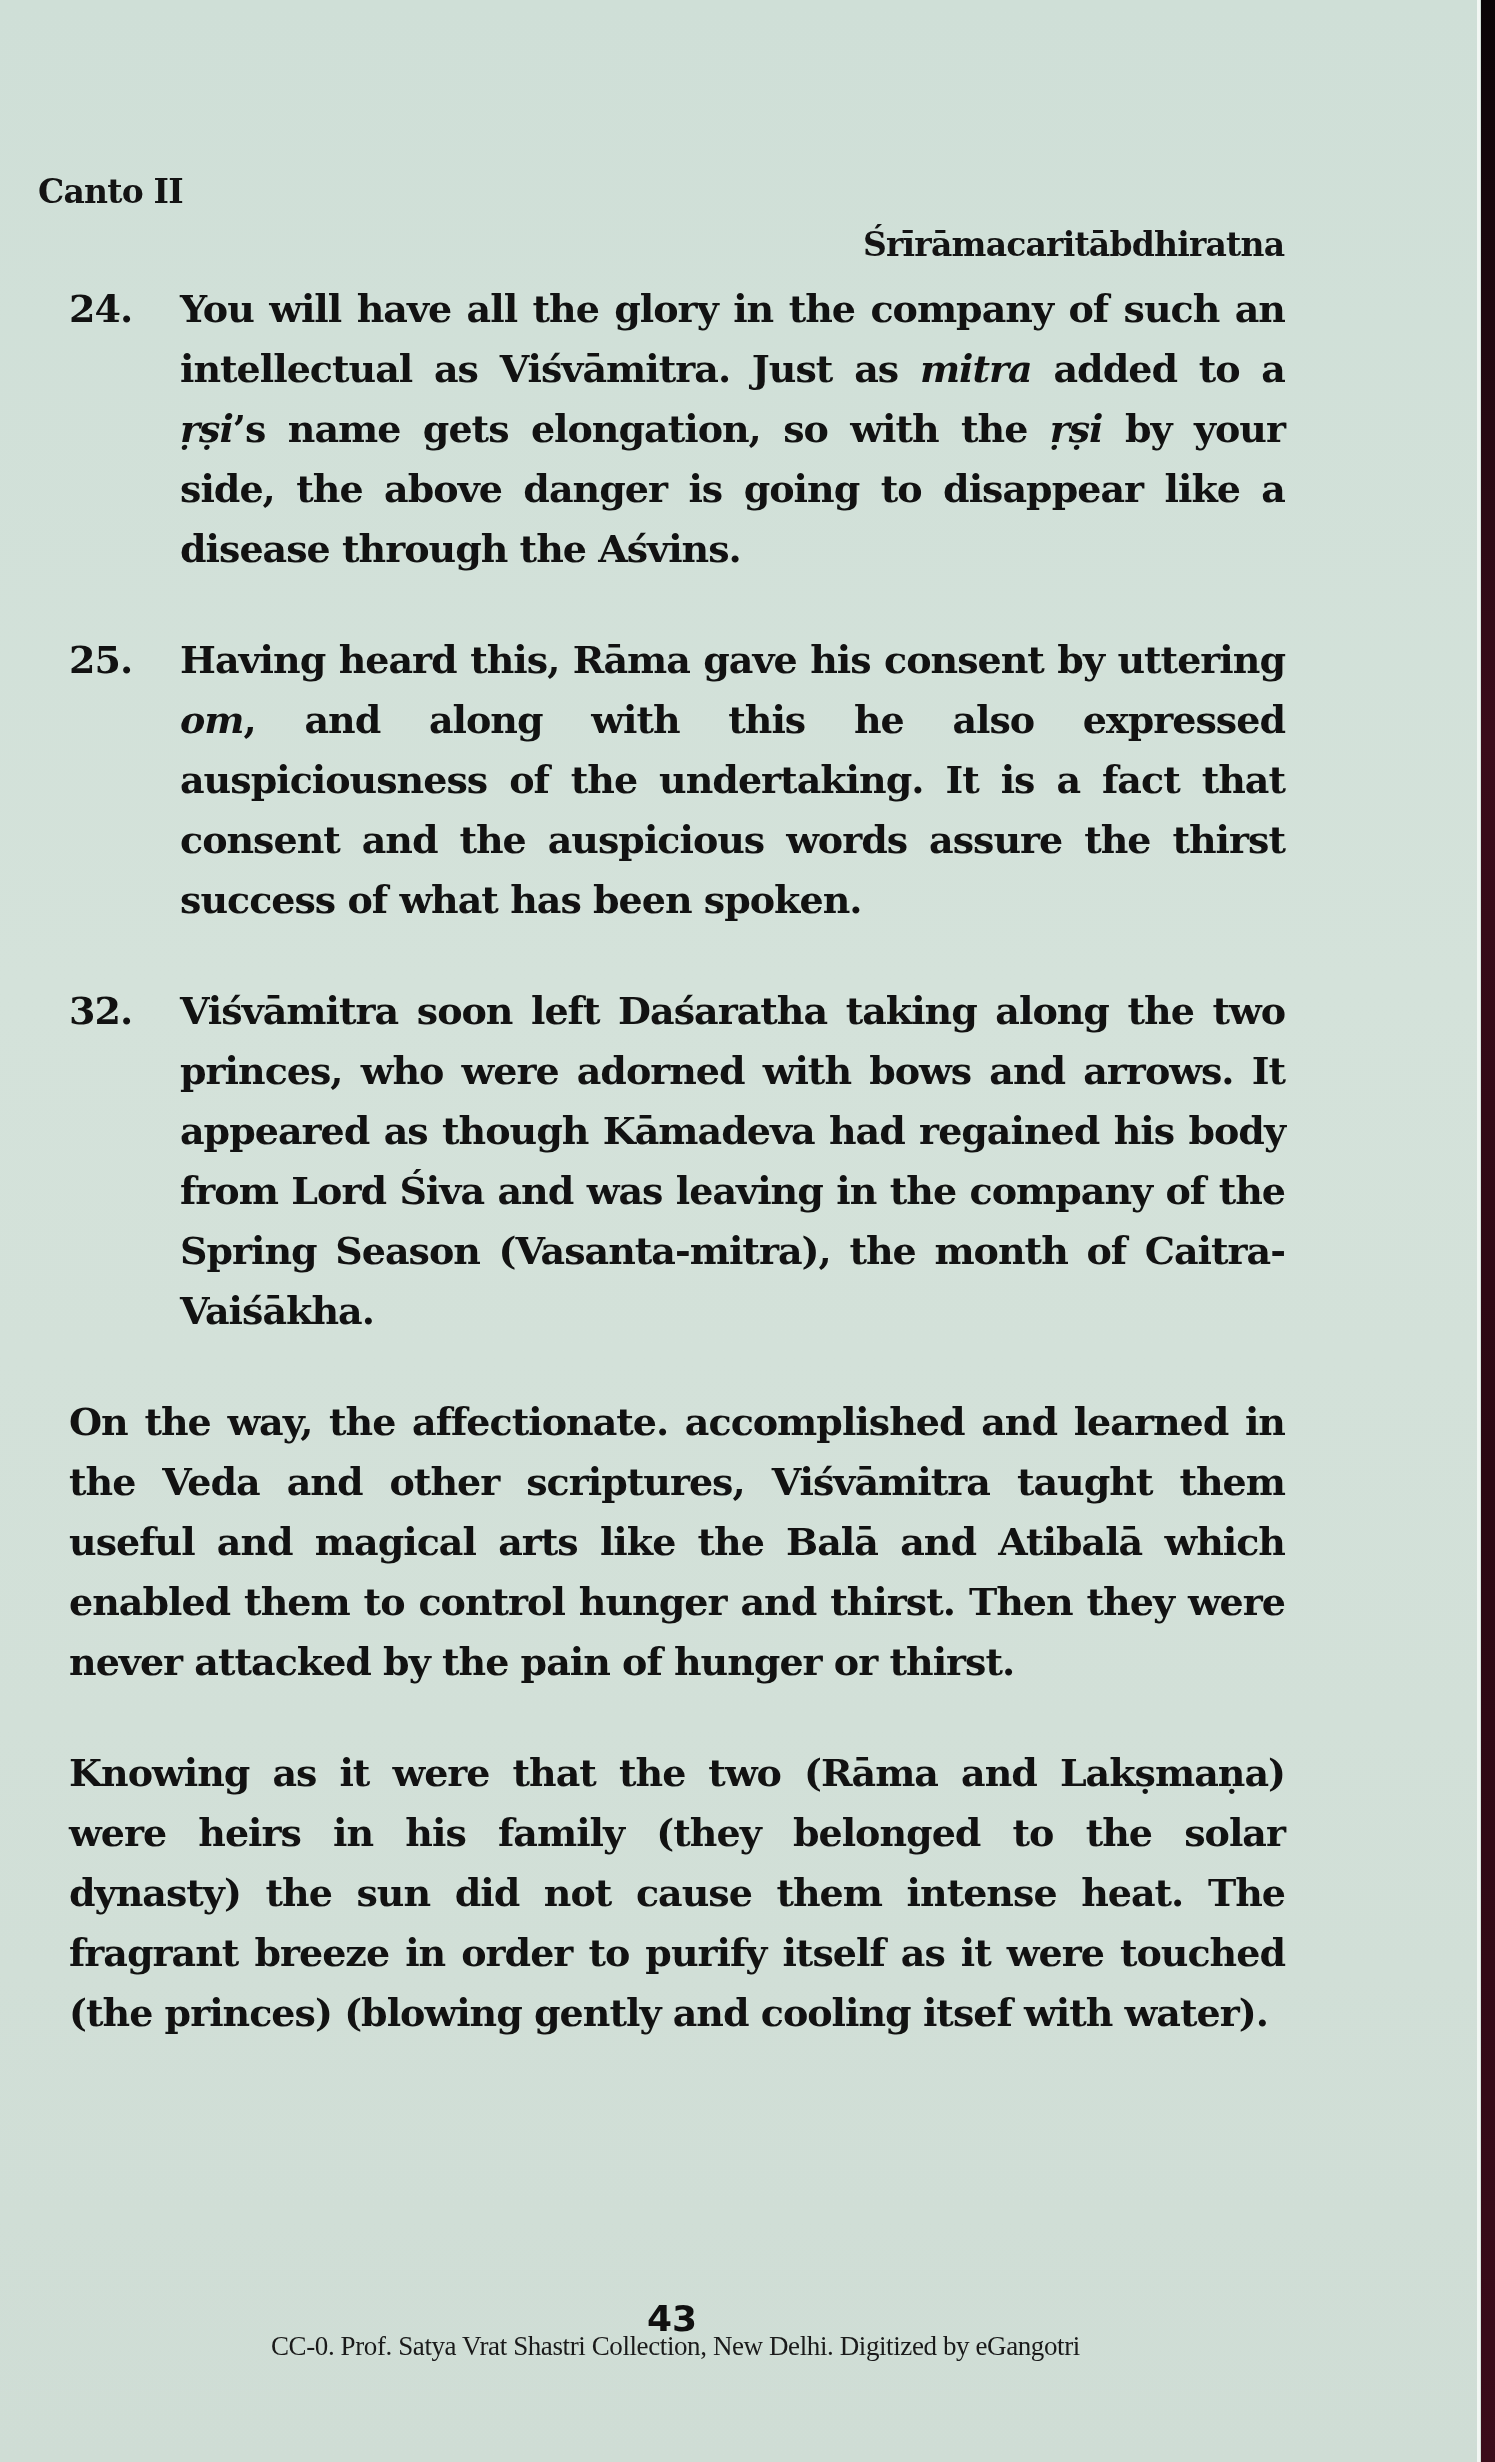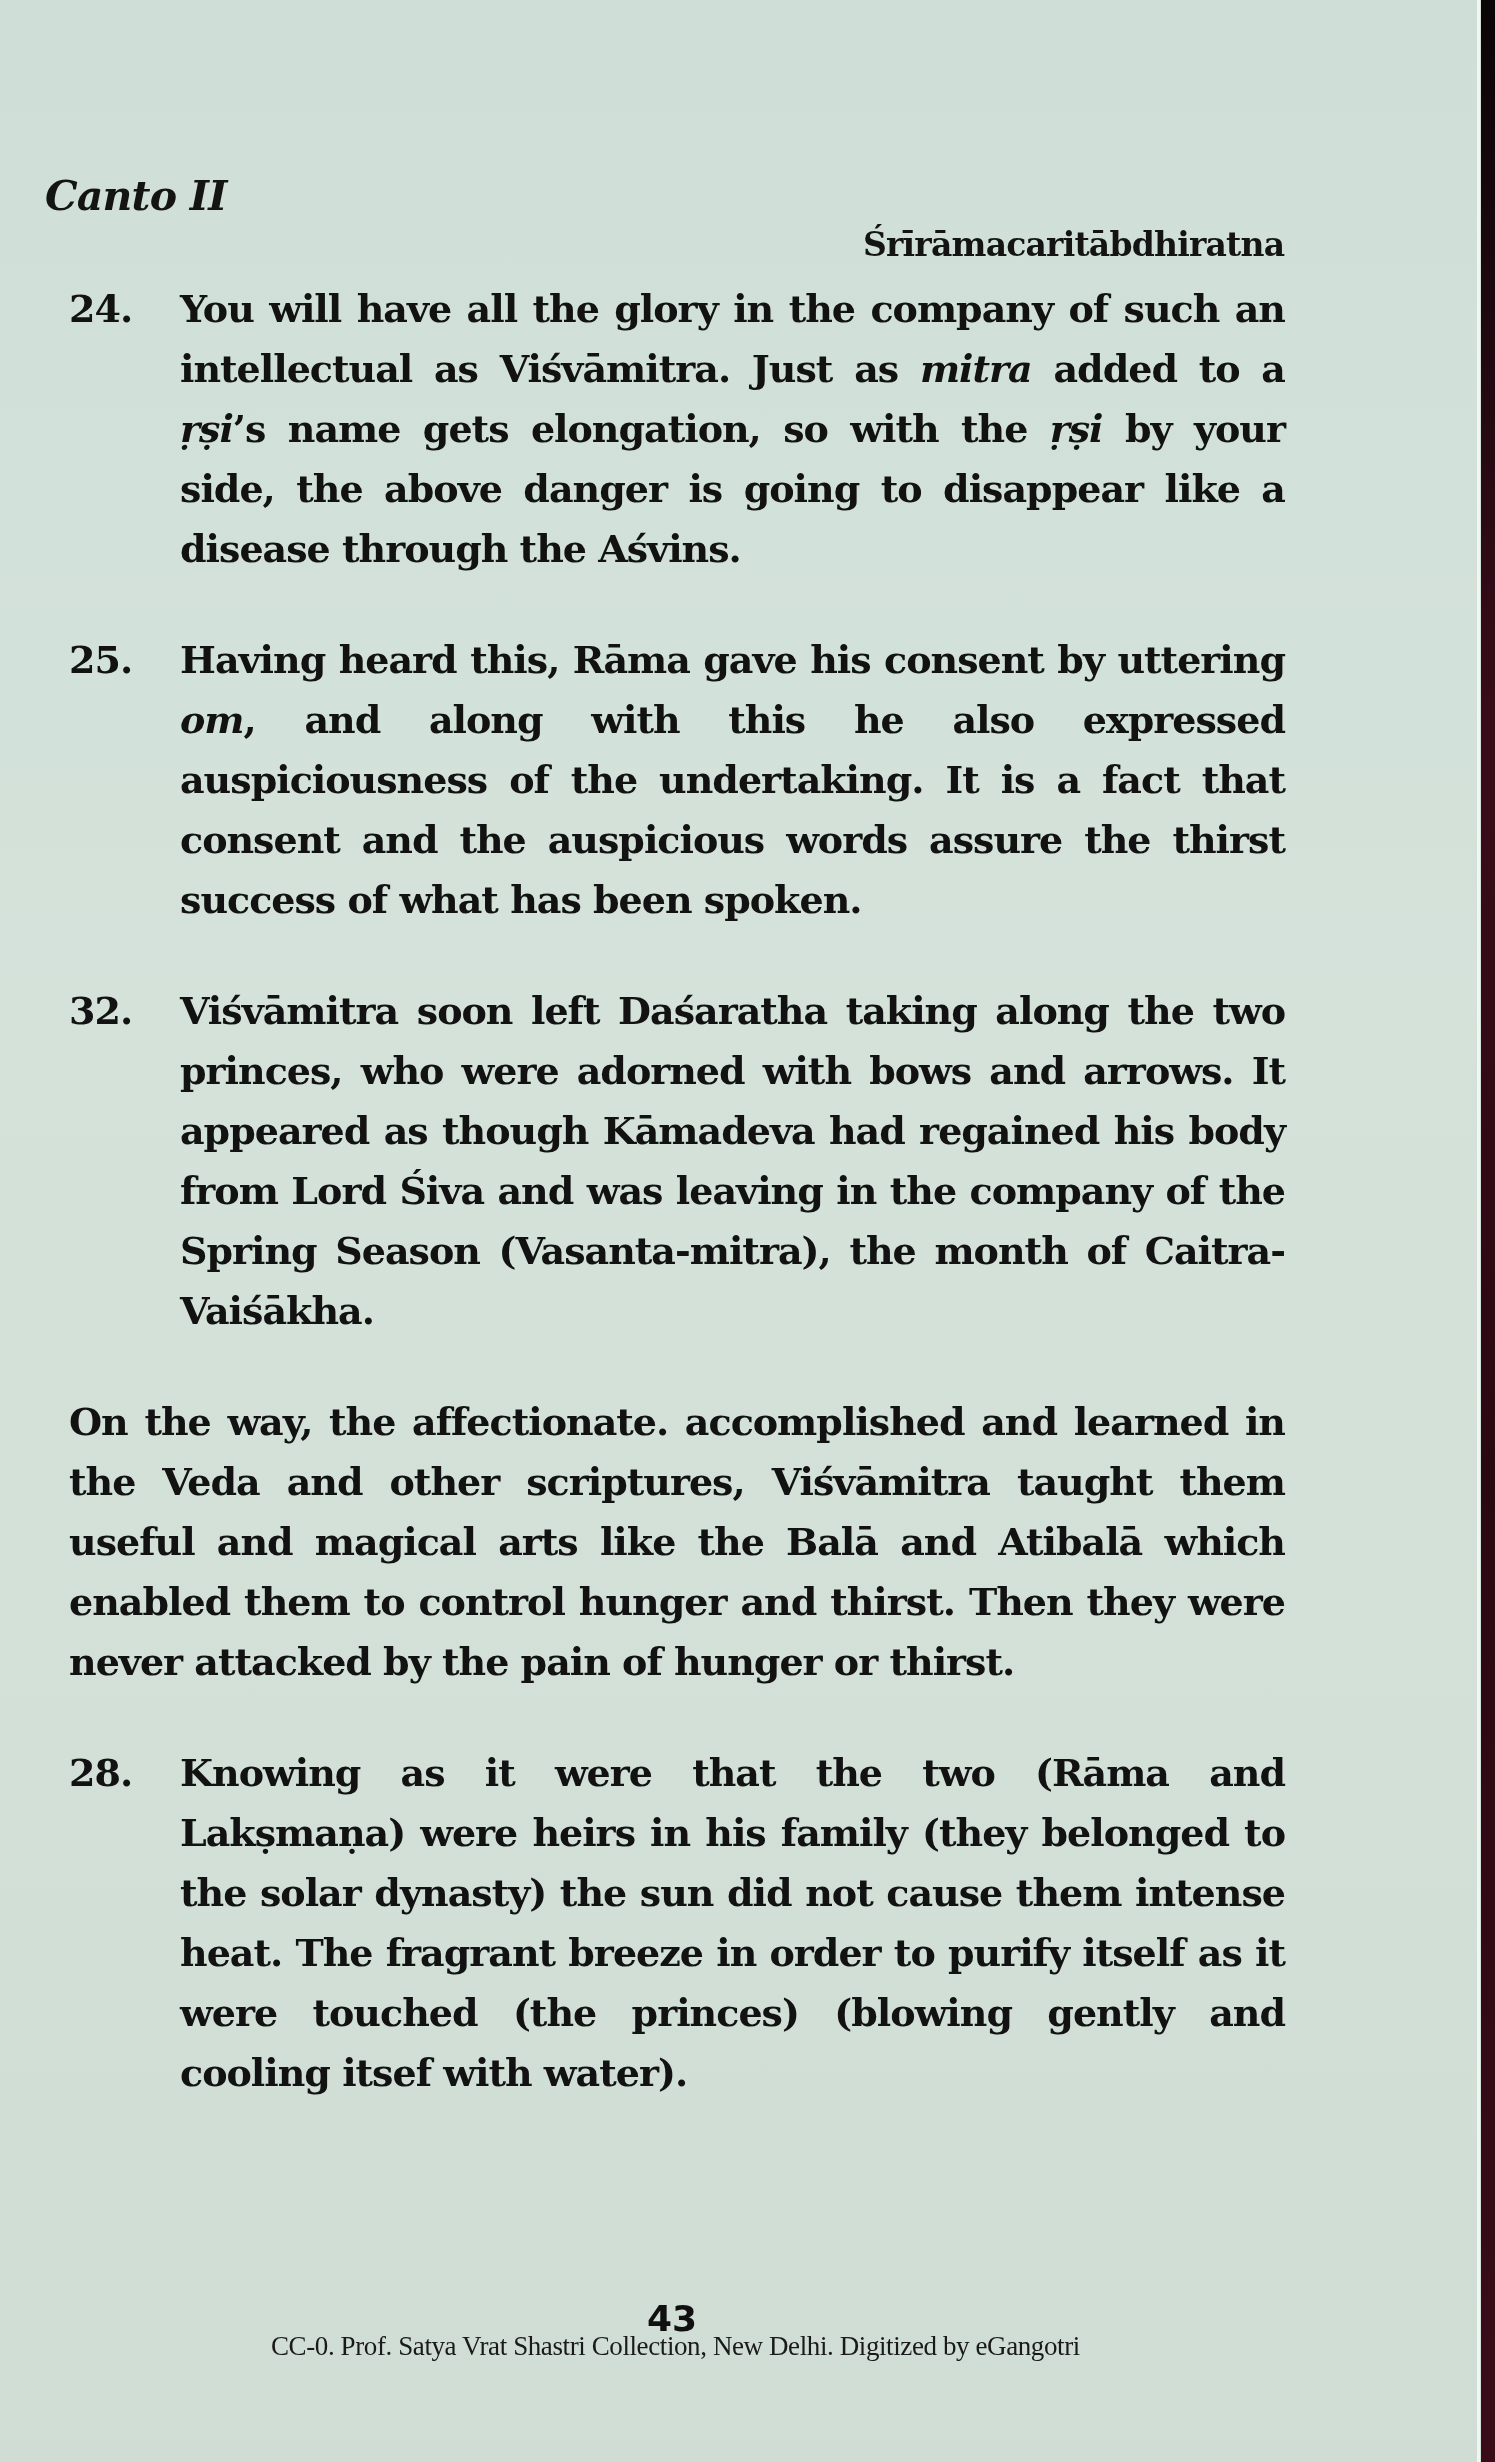--- a/index.html
+++ b/index.html
@@ -37,25 +37,24 @@
       height: 2462px;
       background: linear-gradient(180deg, #0a0507 0%, #3a0c1a 30%, #2a0812 60%, #3a0c1a 100%);
     }
     .running-head {
       position: absolute;
       font-family: "DejaVu Serif", serif;
       color: #141414;
       font-weight: bold;
     }
     .rh-left {
-      left: 45px;
+      left: 38px;
       top: 172px;
-      font-size: 41px;
+      font-size: 33px;
       letter-spacing: -0.8px;
-      font-style: italic;
     }
     .rh-right {
       left: 863px;
       top: 200px;
       font-size: 33px;
       letter-spacing: -0.8px;
       margin-top: 25px;
     }
     .body-text {
       position: absolute;
@@ -126,21 +125,20 @@
     <div class="verse">
       <div class="verse-num">32.</div>
       <div class="verse-text"><span>Viśvāmitra soon left Daśaratha taking along the two princes, who were adorned with bows and arrows. It appeared as though Kāmadeva had regained his body from Lord Śiva and was leaving in the company of the Spring Season (Vasanta-mitra), the month of Caitra-Vaiśākha.</span></div>
     </div>
 
     <div class="verse">
       <div class="verse-text"><span>On the way, the affectionate. accomplished and learned in the Veda and other scriptures, Viśvāmitra taught them useful and magical arts like the Balā and Atibalā which enabled them to control hunger and thirst. Then they were never attacked by the pain of hunger or thirst.</span></div>
     </div>
 
     <div class="verse">
-      <div class="verse-num">28.</div>
       <div class="verse-text"><span>Knowing as it were that the two (Rāma and Lakṣmaṇa) were heirs in his family (they belonged to the solar dynasty) the sun did not cause them intense heat. The fragrant breeze in order to purify itself as it were touched (the princes) (blowing gently and cooling itsef with water).</span></div>
     </div>
   </div>
 
   <div class="footer-num">43</div>
   <div class="footer-credit">CC-0. Prof. Satya Vrat Shastri Collection, New Delhi. Digitized by eGangotri</div>
 </div>
 <div class="page-edge-light"></div>
 <div class="spine"></div>
 

